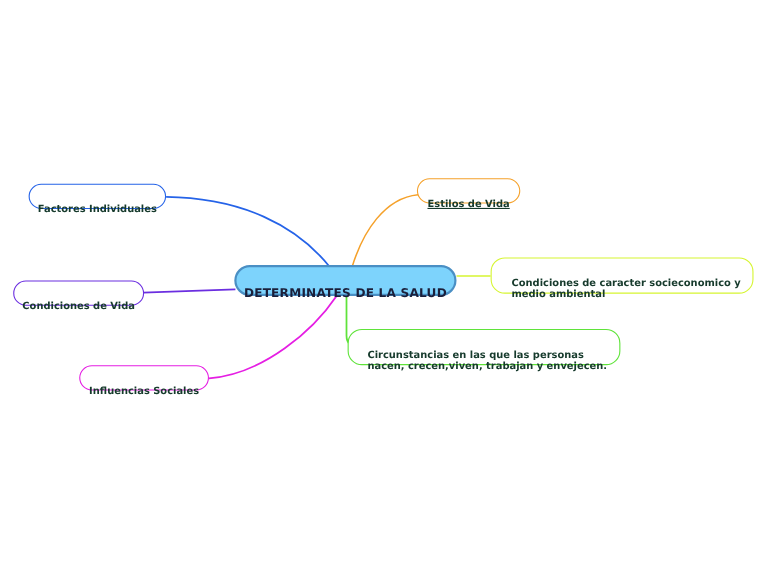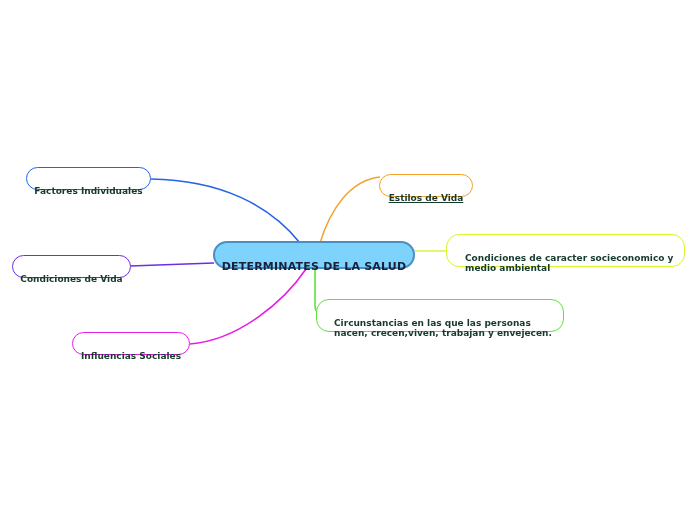--- a/index.html
+++ b/index.html
@@ -87,21 +87,21 @@
   </div>
 
   <div class="node single" style="left:12px; top:255px; width:119px; height:23px; border-color:#6b2ee0;">
     <span class="label">Condiciones de Vida</span>
   </div>
 
   <div class="node single" style="left:72px; top:332px; width:118px; height:23px; border-color:#e51ee3;">
     <span class="label">Influencias Sociales</span>
   </div>
 
-  <div class="node single" style="left:379px; top:174px; width:94px; height:23px; border-color:#f5a12a;text-decoration:underline;">
+  <div class="node single" style="left:379px; top:162px; width:94px; height:23px; border-color:#f5a12a;text-decoration:underline;">
     <span class="label">Estilos de Vida</span>
   </div>
 
   <div class="node multi" style="left:446px; top:234px; width:239px; height:33px; border-color:#d6f531;">
     <span class="label">Condiciones de caracter socieconomico y
 medio ambiental</span>
   </div>
 
   <div class="node multi2" style="left:316px; top:299px; width:248px; height:33px; border-color:#5fe33a;">
     <span class="label">Circunstancias en las que las personas

